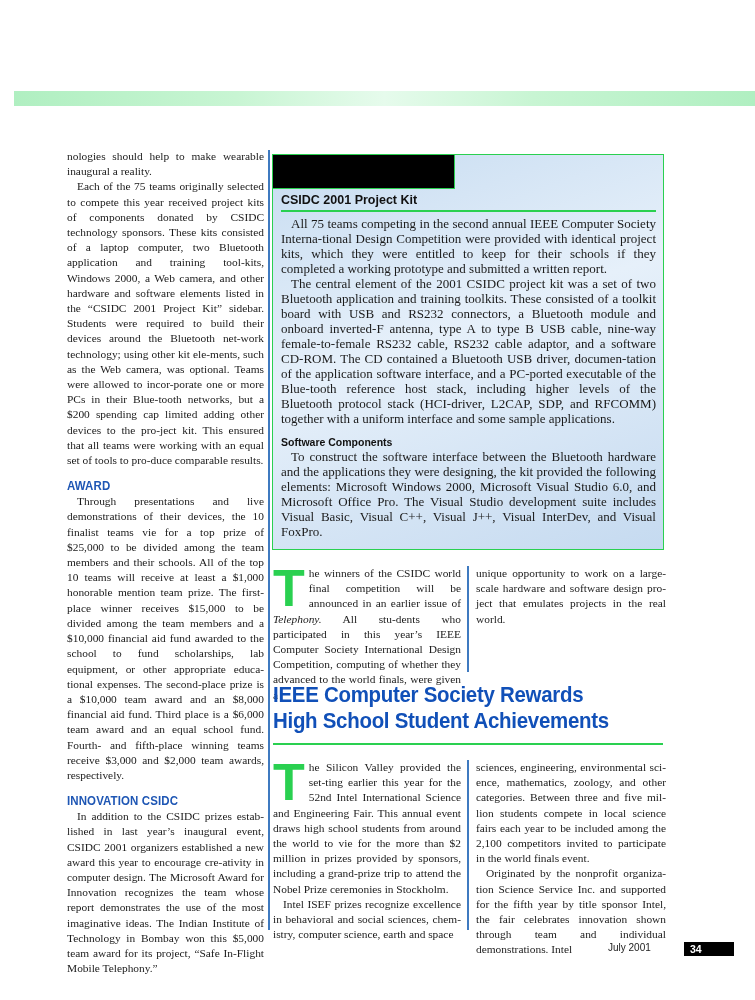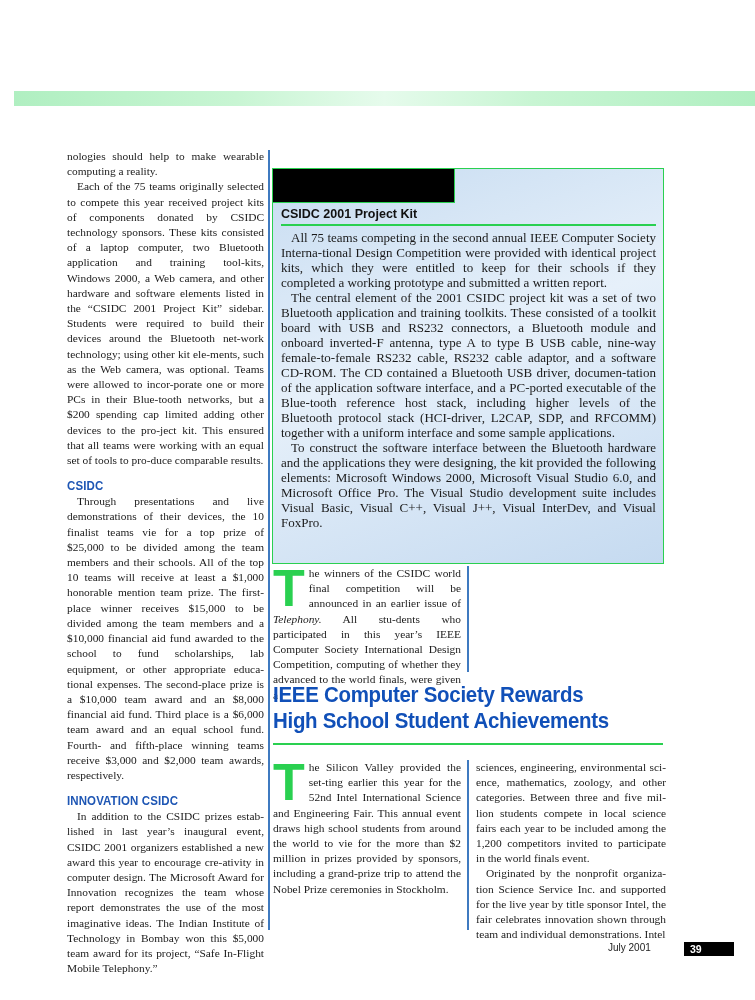--- a/index.html
+++ b/index.html
@@ -17,21 +17,20 @@
     .col-left { left: 67px; top: 149px; width: 197px; }
     .rule-left { position: absolute; left: 268px; top: 150px; width: 2px; height: 780px; background: #3f7ac0; }
     .head-blue {
       font-family: "Liberation Sans", sans-serif; font-weight: bold; font-size: 11.5px; color: #1e56b4;
       margin: 12px 0 2px 0; letter-spacing: 0.1px; transform: scaleY(1.05);
     }
     .sidebar {
       position: absolute; left: 272px; top: 154px; width: 390px; height: 394px;
       border: 1.5px solid #2ad050;
       background: linear-gradient(160deg, #c7dcf1 0%, #e6f0fa 45%, #c5daf0 100%);
-      margin-top: 14px;
     }
     .sidebar-black { position: absolute; left: 0; top: 0; width: 181px; height: 33px; background: #000; border-right: 1.5px solid #2ad050; border-bottom: 1.5px solid #2ad050; }
     .sidebar-title {
       position: absolute; left: 8px; top: 38px; width: 375px;
       font-family: "Liberation Sans", sans-serif; font-weight: bold; font-size: 12.5px; color: #111;
       padding-bottom: 3px; border-bottom: 2px solid #2ad050;
     }
     .sidebar-body { position: absolute; left: 8px; top: 61px; width: 375px; }
     .sidebar-body .p { font-size: 13px; line-height: 15px; }
     .sb-head { font-family: "Liberation Sans", sans-serif; font-weight: bold; font-size: 10.5px; color: #111; margin: 10px 0 1px 0; }
@@ -48,55 +47,58 @@
     .end-mark { color: #2ad050; font-weight: bold; }
     .footer-date { position: absolute; left: 608px; top: 942px; font-family: "Liberation Sans", sans-serif; font-size: 10px; color: #222; }
     .footer-page { position: absolute; left: 684px; top: 942px; width: 50px; height: 14px; background: #000; color: #fff; font-family: "Liberation Sans", sans-serif; font-weight: bold; font-size: 10.5px; line-height: 14px; padding-left: 6px; box-sizing: border-box; }
   </style>
 </head>
 <body>
 
 <div class="top-bar"></div>
 
 <div class="col col-left">
-  <p class="p">nologies should help to make wearable computing a reality.</p>
+  <p class="p">nologies should help to make wearable inaugural a reality.</p>
   <p class="p indent">Each of the 75 teams originally selected to compete this year received project kits of components donated by CSIDC technology sponsors. These kits consisted of a laptop computer, two Bluetooth application and training tool-kits, Windows 2000, a Web camera, and other hardware and software elements listed in the “CSIDC 2001 Project Kit” sidebar. Students were required to build their devices around the Bluetooth net-work technology; using other kit ele-ments, such as the Web camera, was optional. Teams were allowed to incor-porate one or more PCs in their Blue-tooth networks, but a $200 spending cap limited adding other devices to the pro-ject kit. This ensured that all teams were working with an equal set of tools to pro-duce comparable results.</p>
-  <div class="head-blue">CSIDC</div>
+  <div class="head-blue">AWARD</div>
   <p class="p indent">Through presentations and live demonstrations of their devices, the 10 finalist teams vie for a top prize of $25,000 to be divided among the team members and their schools. All of the top 10 teams will receive at least a $1,000 honorable mention team prize. The first-place winner receives $15,000 to be divided among the team members and a $10,000 financial aid fund awarded to the school to fund scholarships, lab equipment, or other appropriate educa-tional expenses. The second-place prize is a $10,000 team award and an $8,000 financial aid fund. Third place is a $6,000 team award and an equal school fund. Fourth- and fifth-place winning teams receive $3,000 and $2,000 team awards, respectively.</p>
   <div class="head-blue">INNOVATION CSIDC</div>
   <p class="p indent">In addition to the CSIDC prizes estab-lished in last year’s inaugural event, CSIDC 2001 organizers established a new award this year to encourage cre-ativity in computer design. The Microsoft Award for Innovation recognizes the team whose report demonstrates the use of the most imaginative ideas. The Indian Institute of Technology in Bombay won this $5,000 team award for its project, “Safe In-Flight Mobile Telephony.”</p>
 </div>
 <div class="rule-left"></div>
 
 <div class="sidebar">
   <div class="sidebar-black"></div>
   <div class="sidebar-title">CSIDC 2001 Project Kit</div>
   <div class="sidebar-body">
     <p class="p indent">All 75 teams competing in the second annual IEEE Computer Society Interna-tional Design Competition were provided with identical project kits, which they were entitled to keep for their schools if they completed a working prototype and submitted a written report.</p>
     <p class="p indent">The central element of the 2001 CSIDC project kit was a set of two Bluetooth application and training toolkits. These consisted of a toolkit board with USB and RS232 connectors, a Bluetooth module and onboard inverted-F antenna, type A to type B USB cable, nine-way female-to-female RS232 cable, RS232 cable adaptor, and a software CD-ROM. The CD contained a Bluetooth USB driver, documen-tation of the application software interface, and a PC-ported executable of the Blue-tooth reference host stack, including higher levels of the Bluetooth protocol stack (HCI-driver, L2CAP, SDP, and RFCOMM) together with a uniform interface and some sample applications.</p>
+    <div class="sb-head">Software Components</div>
     <p class="p indent">To construct the software interface between the Bluetooth hardware and the applications they were designing, the kit provided the following elements: Microsoft Windows 2000, Microsoft Visual Studio 6.0, and Microsoft Office Pro. The Visual Studio development suite includes Visual Basic, Visual C++, Visual J++, Visual InterDev, and Visual FoxPro.</p>
   </div>
 </div>
 
 <div class="col col-mid" style="top:566px;">
   <p class="p"><span class="dropcap">T</span><span>he winners of the CSIDC world final competition will be announced in an earlier issue of </span><i>Telephony.</i><span> All stu-dents who participated in this year’s IEEE Computer Society International Design Competition, computing of whether they advanced to the world finals, were given a</span></p>
 </div>
 <div class="rule-mid" style="top:566px;height:106px;"></div>
 <div class="col col-right" style="top:566px;">
+  <p class="p">unique opportunity to work on a large-scale hardware and software design pro-ject that emulates projects in the real world.</p>
 </div>
 
 <div class="headline">
   <div>IEEE Computer Society Rewards</div>
   <div>High School Student Achievements</div>
 </div>
 <div class="headline-rule"></div>
 
 <div class="col col-mid" style="top:760px;">
   <p class="p"><span class="dropcap">T</span><span>he Silicon Valley provided the set-ting earlier this year for the 52nd Intel International Science and Engineering Fair. This annual event draws high school students from around the world to vie for the more than $2 million in prizes provided by sponsors, including a grand-prize trip to attend the Nobel Prize ceremonies in Stockholm.</span></p>
+  <p class="p indent">Intel ISEF prizes recognize excellence in behavioral and social sciences, chem-istry, computer science, earth and space</p>
 </div>
 <div class="rule-mid" style="top:760px;height:170px;"></div>
 <div class="col col-right" style="top:760px;">
-  <p class="p">sciences, engineering, environmental sci-ence, mathematics, zoology, and other categories. Between three and five mil-lion students compete in local science fairs each year to be included among the 1,200 competitors invited to participate in the world finals event.</p>
-  <p class="p indent">Originated by the nonprofit organiza-tion Science Service Inc. and supported for the live year by title sponsor Intel, the fair celebrates innovation shown through team and individual demonstrations. Intel</p>
+  <p class="p">sciences, engineering, environmental sci-ence, mathematics, zoology, and other categories. Between three and five mil-lion students compete in local science fairs each year to be included among the 2,100 competitors invited to participate in the world finals event.</p>
+  <p class="p indent">Originated by the nonprofit organiza-tion Science Service Inc. and supported for the fifth year by title sponsor Intel, the fair celebrates innovation shown through team and individual demonstrations. Intel</p>
 </div>
 
 <div class="footer-date">July 2001</div>
-<div class="footer-page">39</div>
+<div class="footer-page">34</div>
 
 </body></html>

